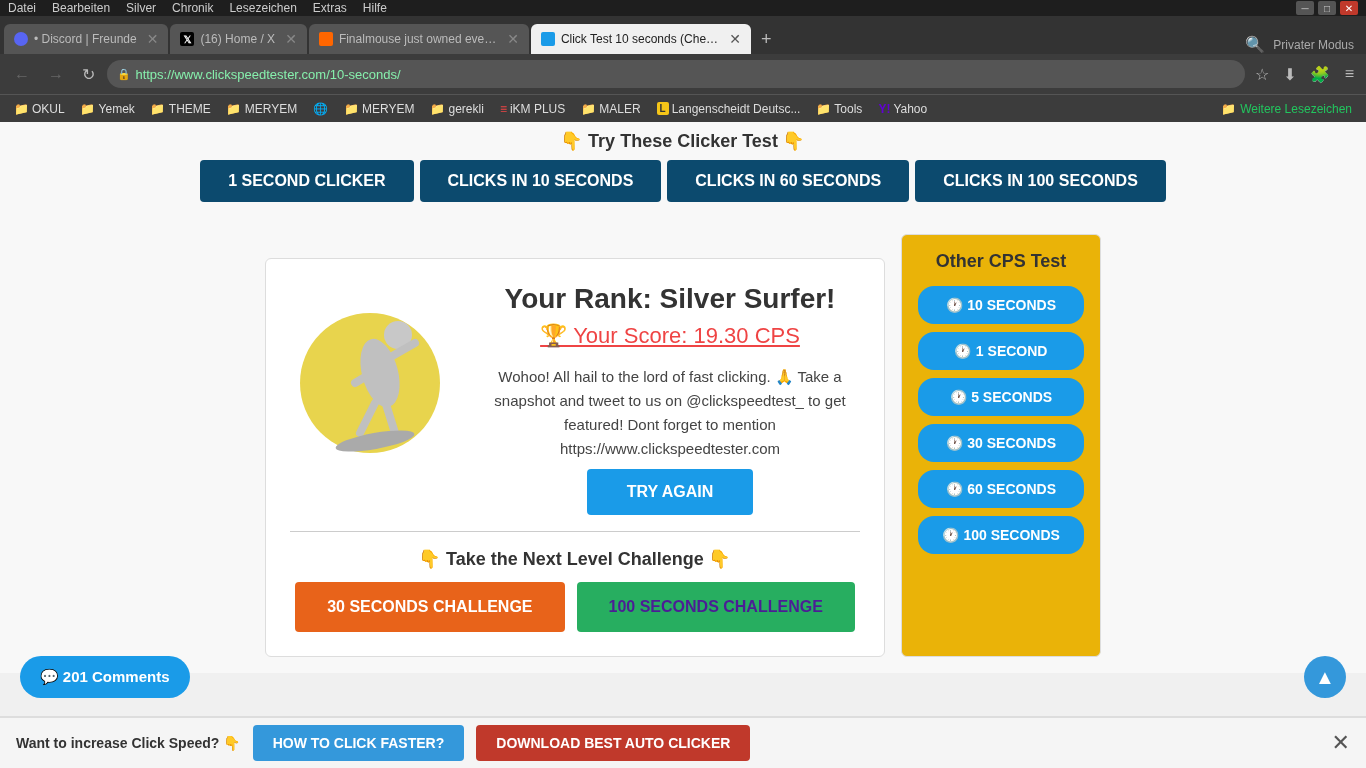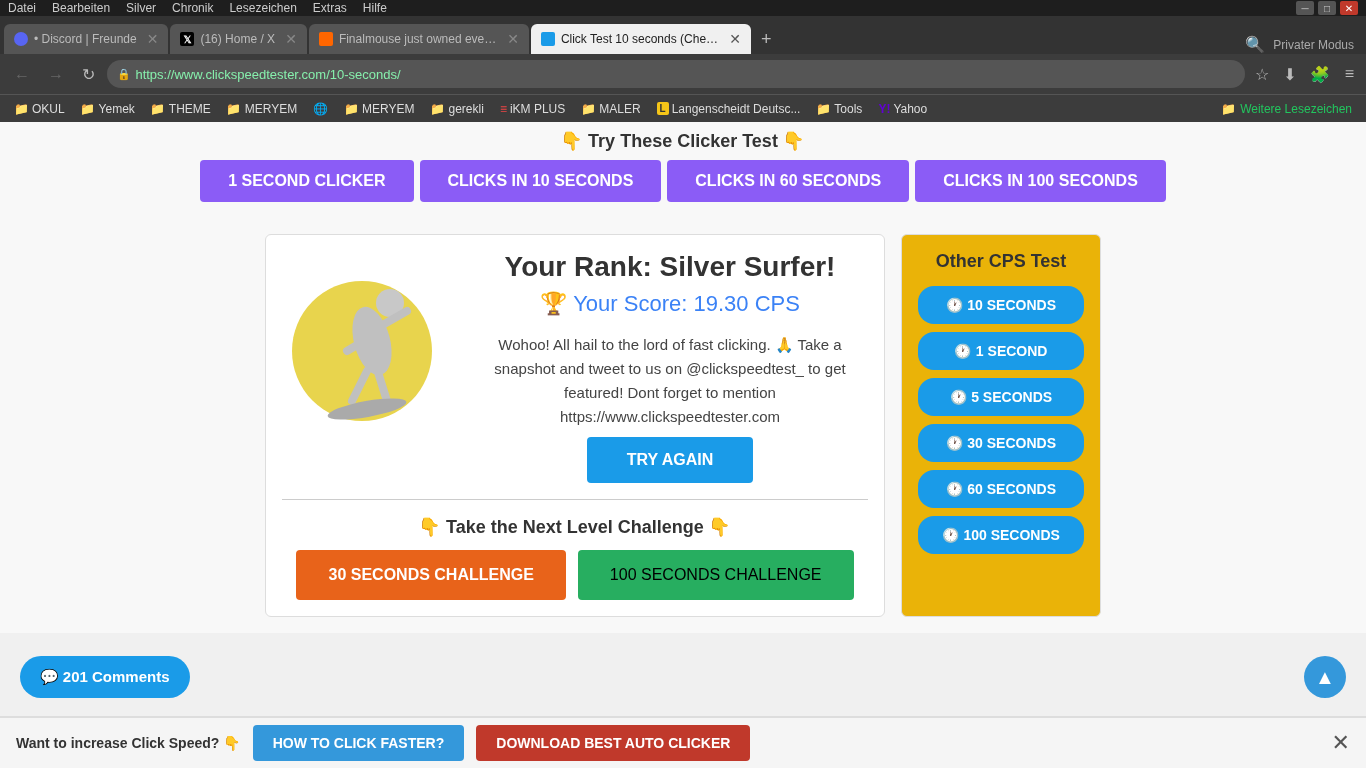--- a/index.html
+++ b/index.html
@@ -43,35 +43,35 @@
     .bm-icon { font-size: 12px; }
     .bm-more { margin-left: auto; color: #22c55e; font-size: 12px; cursor: pointer; padding: 2px 6px; }
 
     
     .page-content { background: #f8f8f8; position: relative; }
 
     
     .clicker-banner { background: #f8f8f8; padding: 8px 12px; text-align: center; }
     .clicker-banner-title { font-size: 18px; font-weight: bold; color: #333; margin-bottom: 8px; }
     .clicker-buttons { display: flex; gap: 6px; justify-content: center; }
-    .clicker-btn { background: #8b5cf6; color: white; border: none; padding: 12px 28px; font-size: 16px; font-weight: bold; border-radius: 4px; cursor: pointer; text-transform: uppercase; }
+    .clicker-btn { background: #0c4a6e; color: white; border: none; padding: 12px 28px; font-size: 16px; font-weight: bold; border-radius: 4px; cursor: pointer; text-transform: uppercase; }
 
     
     .main-area { display: flex; gap: 16px; padding: 16px 80px; justify-content: center; margin-top: 8px; }
 
-    .result-card { background: white; border: 1px solid #ddd; border-radius: 6px; padding: 16px; flex: 1; max-width: 620px; text-align: center; }
+    .result-card { background: white; border: 1px solid #ddd; border-radius: 6px; padding: 24px; flex: 1; max-width: 620px; text-align: center; margin-top: 24px; }
     .rank-title { font-size: 28px; font-weight: bold; color: #333; margin-bottom: 8px; }
-    .score-line { font-size: 22px; color: #3b82f6; margin-bottom: 16px; }
+    .score-line { font-size: 22px; color: #ef4444; margin-bottom: 16px; text-decoration: underline; }
     .result-text { text-align: center; font-size: 15px; color: #444; line-height: 1.6; flex: 1; }
     .try-again-btn { background: #1a9be8; color: white; border: none; padding: 14px 40px; font-size: 16px; font-weight: bold; border-radius: 4px; cursor: pointer; margin-top: 8px; }
     .divider { border: none; border-top: 1px solid #ccc; margin: 16px 0; }
     .next-level { font-size: 18px; font-weight: bold; color: #333; text-align: center; margin-bottom: 12px; }
     .challenge-buttons { display: flex; gap: 12px; justify-content: center; }
     .challenge-btn-orange { background: #e8631a; color: white; border: none; padding: 16px 32px; font-size: 16px; font-weight: bold; border-radius: 4px; cursor: pointer; text-transform: uppercase; }
-    .challenge-btn-green { background: #27ae60; color: #000000; border: none; padding: 16px 32px; font-size: 16px; font-weight: normal; border-radius: 4px; cursor: pointer; text-transform: uppercase; }
+    .challenge-btn-green { background: #27ae60; color: #4c1d95; border: none; padding: 16px 32px; font-size: 16px; font-weight: bold; border-radius: 4px; cursor: pointer; text-transform: uppercase; }
 
     
     .sidebar { background: #eab308; border: 1px solid #ddd; border-radius: 6px; padding: 16px; min-width: 200px; max-width: 220px; }
     .sidebar-title { font-size: 18px; font-weight: bold; color: #333; text-align: center; margin-bottom: 14px; }
     .sidebar-btn { background: #1a9be8; color: white; border: none; padding: 11px 0; font-size: 14px; font-weight: bold; border-radius: 16px; cursor: pointer; width: 100%; margin-bottom: 8px; display: flex; align-items: center; justify-content: center; gap: 6px; }
 
     
     .bottom-bar { position: fixed; bottom: 0; left: 0; width: 100%; background: #f5f5f5; border-top: 2px solid #ddd; display: flex; align-items: center; padding: 10px 16px; gap: 12px; z-index: 100; height: 52px; }
     .want-text { font-size: 14px; color: #333; font-weight: bold; }
     .how-btn { background: #3498db; color: white; border: none; padding: 10px 20px; font-size: 14px; font-weight: bold; border-radius: 4px; cursor: pointer; }

